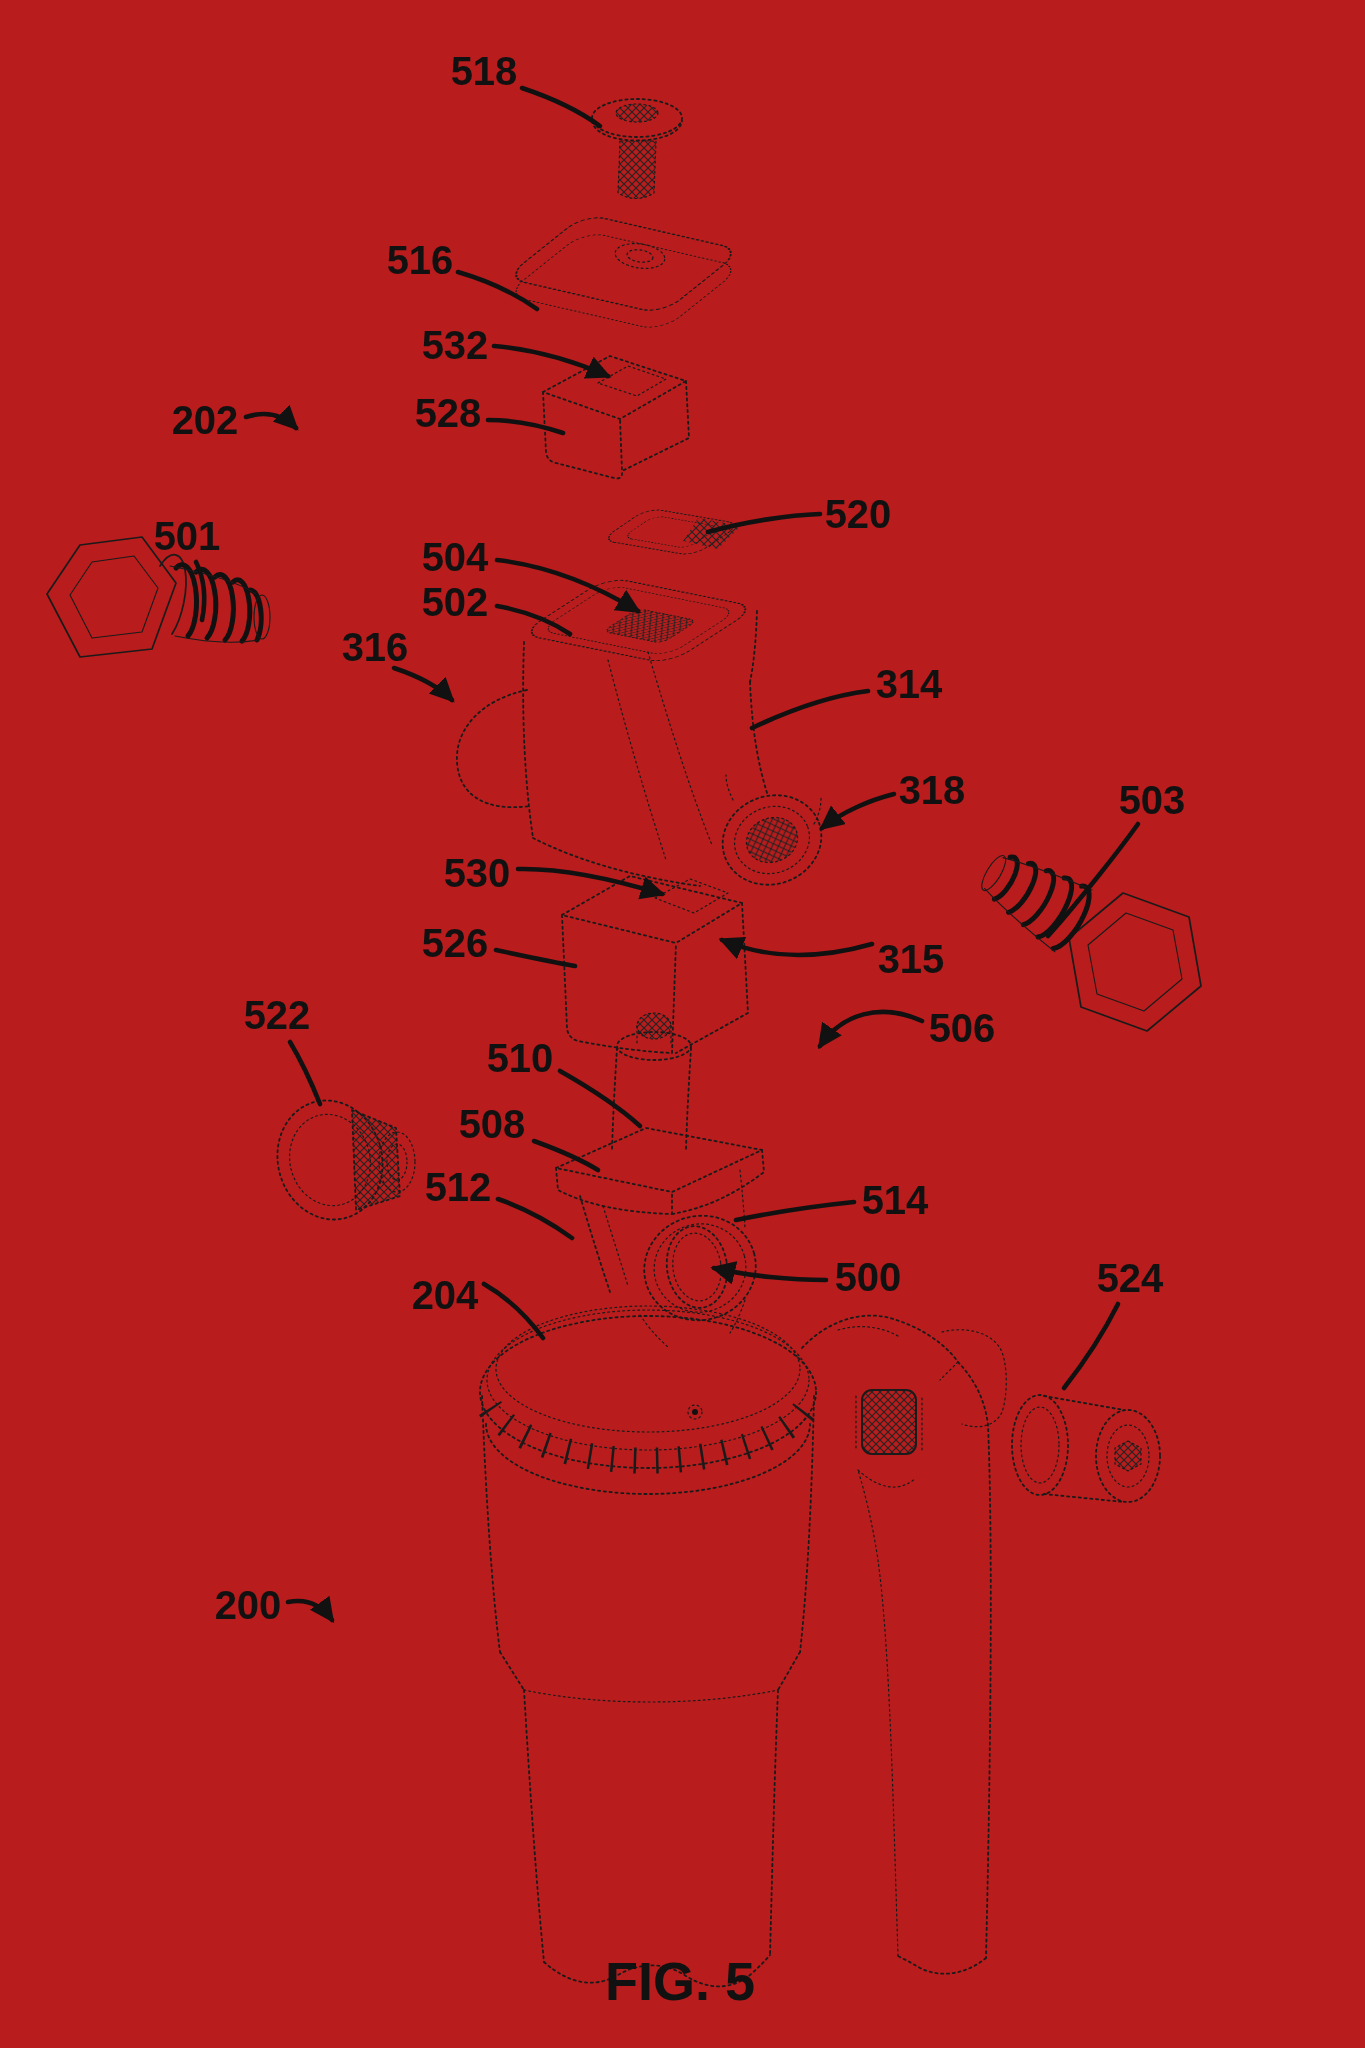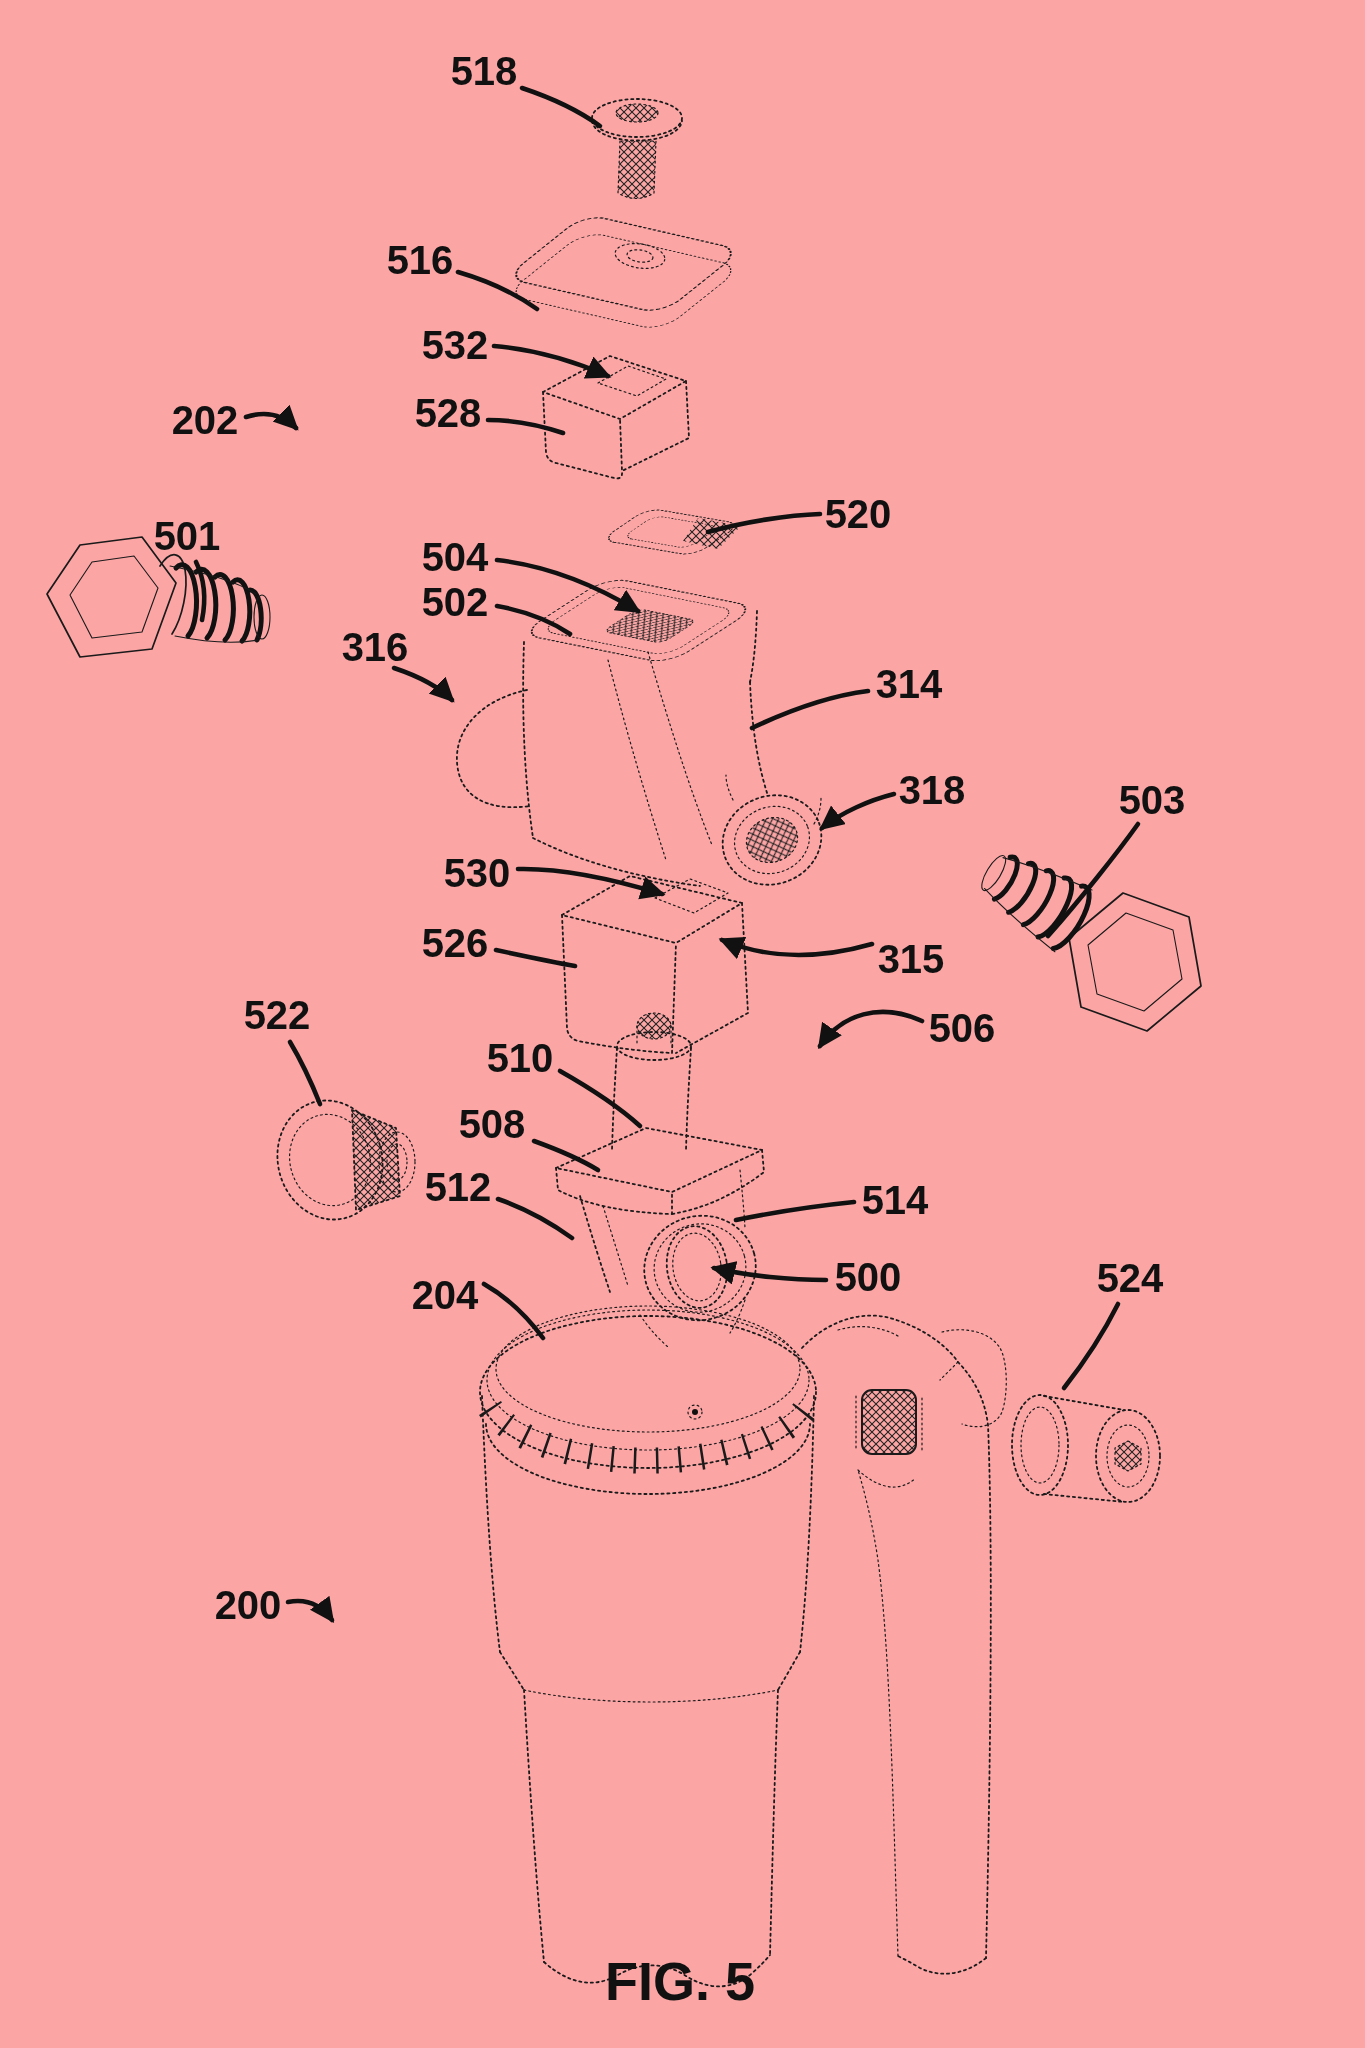--- a/index.html
+++ b/index.html
@@ -1,20 +1,20 @@
 <!DOCTYPE html>
 <html><head>
 <meta charset="utf-8">
 <style>
   html,body { margin:0; padding:0; background:#e8e8e8; }
   .page {
     position:relative;
     width:1365px; height:2048px;
     margin:0 auto;
-    background:#fca5a5;
+    background:#b91c1c;
     font-family:"Liberation Sans", sans-serif;
   }
   svg { position:absolute; inset:0; }
   
   .dot  { fill:none; stroke:#1a1a1a; stroke-width:1.8; stroke-dasharray:2.2 3.6; stroke-linecap:round; stroke-linejoin:round; }
   .dot2 { fill:none; stroke:#1a1a1a; stroke-width:1.2; stroke-dasharray:1.8 3.2; stroke-linecap:round; stroke-linejoin:round; }
   .solid  { fill:none; stroke:#1a1a1a; stroke-width:1.7; stroke-linecap:round; stroke-linejoin:round; }
   .thin   { fill:none; stroke:#1a1a1a; stroke-width:1.1; stroke-linecap:round; stroke-linejoin:round; }
   .thread { fill:none; stroke:#111111; stroke-width:5; stroke-linecap:round; }
   .lead   { fill:none; stroke:#111111; stroke-width:4.6; stroke-linecap:round; }

